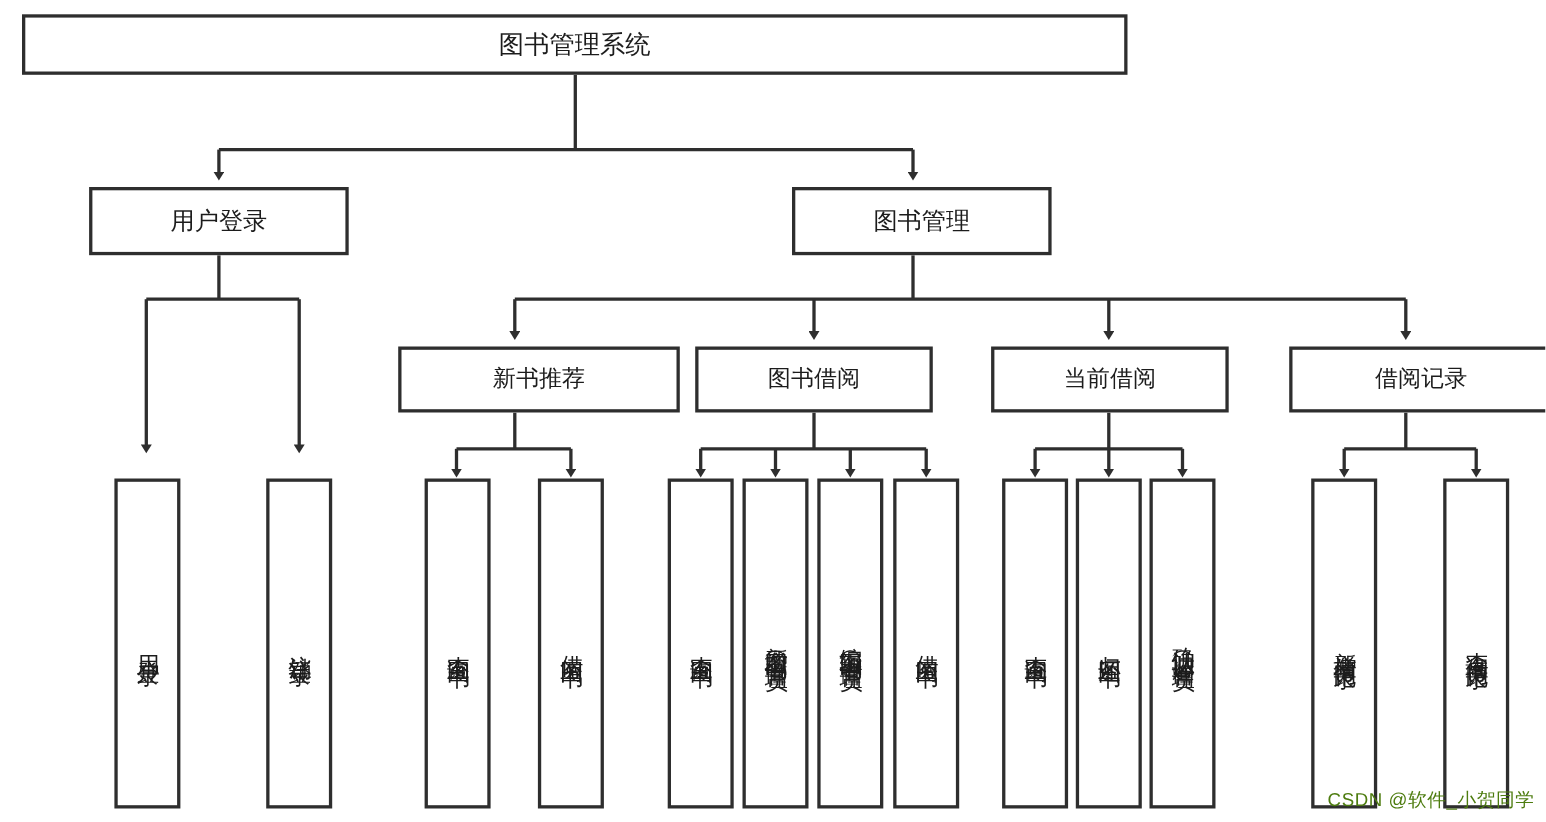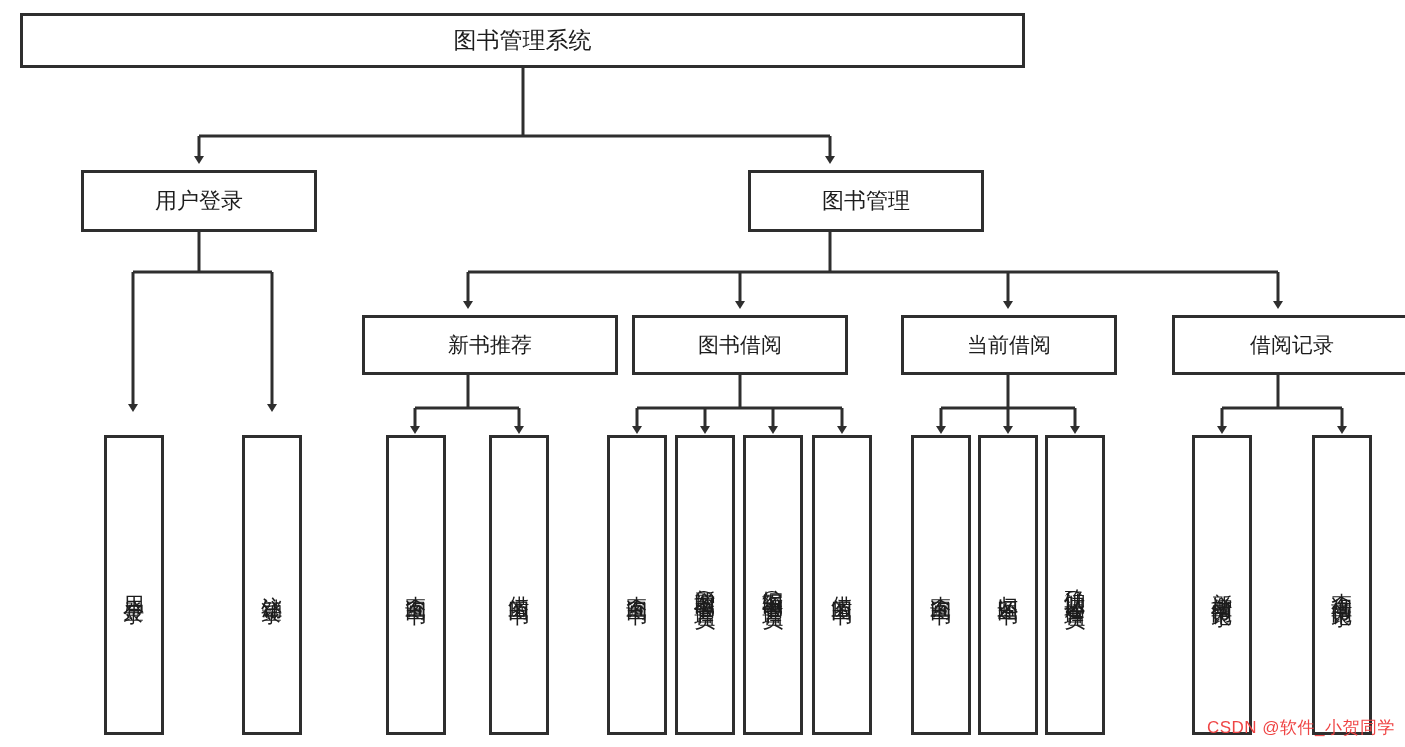--- a/index.html
+++ b/index.html
@@ -57,21 +57,21 @@
   .node.leaf .vtext {
     writing-mode: vertical-rl;
     text-orientation: upright;
     white-space: normal;
   }
   .watermark {
     position: absolute;
     right: 10px;
     bottom: 8px;
     font-size: 17px;
-    color: #ef4444;
+    color: #4d7c0f;
     letter-spacing: 0.5px;
     white-space: nowrap;
   }
 </style>
 </head>
 <body>
 
 <div id="canvas">
 
   <svg class="wires" viewBox="0 0 1405 747" xmlns="http://www.w3.org/2000/svg">
@@ -124,21 +124,21 @@
     </g>
   </svg>
 
   <div class="node root" style="left:20px; top:13px; width:1005px; height:55px;">
     <span>图书管理系统</span>
   </div>
 
   <div class="node lvl2" style="left:81px; top:170px; width:236px; height:62px;">
     <span>用户登录</span>
   </div>
-  <div class="node lvl2" style="left:748px; top:170px; width:236px; height:62px;">
+  <div class="node lvl2" style="left:720px; top:170px; width:236px; height:62px;">
     <span>图书管理</span>
   </div>
 
   <div class="node lvl3" style="left:362px; top:315px; width:256px; height:60px;">
     <span>新书推荐</span>
   </div>
   <div class="node lvl3" style="left:901px; top:315px; width:216px; height:60px;">
     <span>当前借阅</span>
   </div>
   <div class="node lvl3" style="left:632px; top:315px; width:216px; height:60px;">

